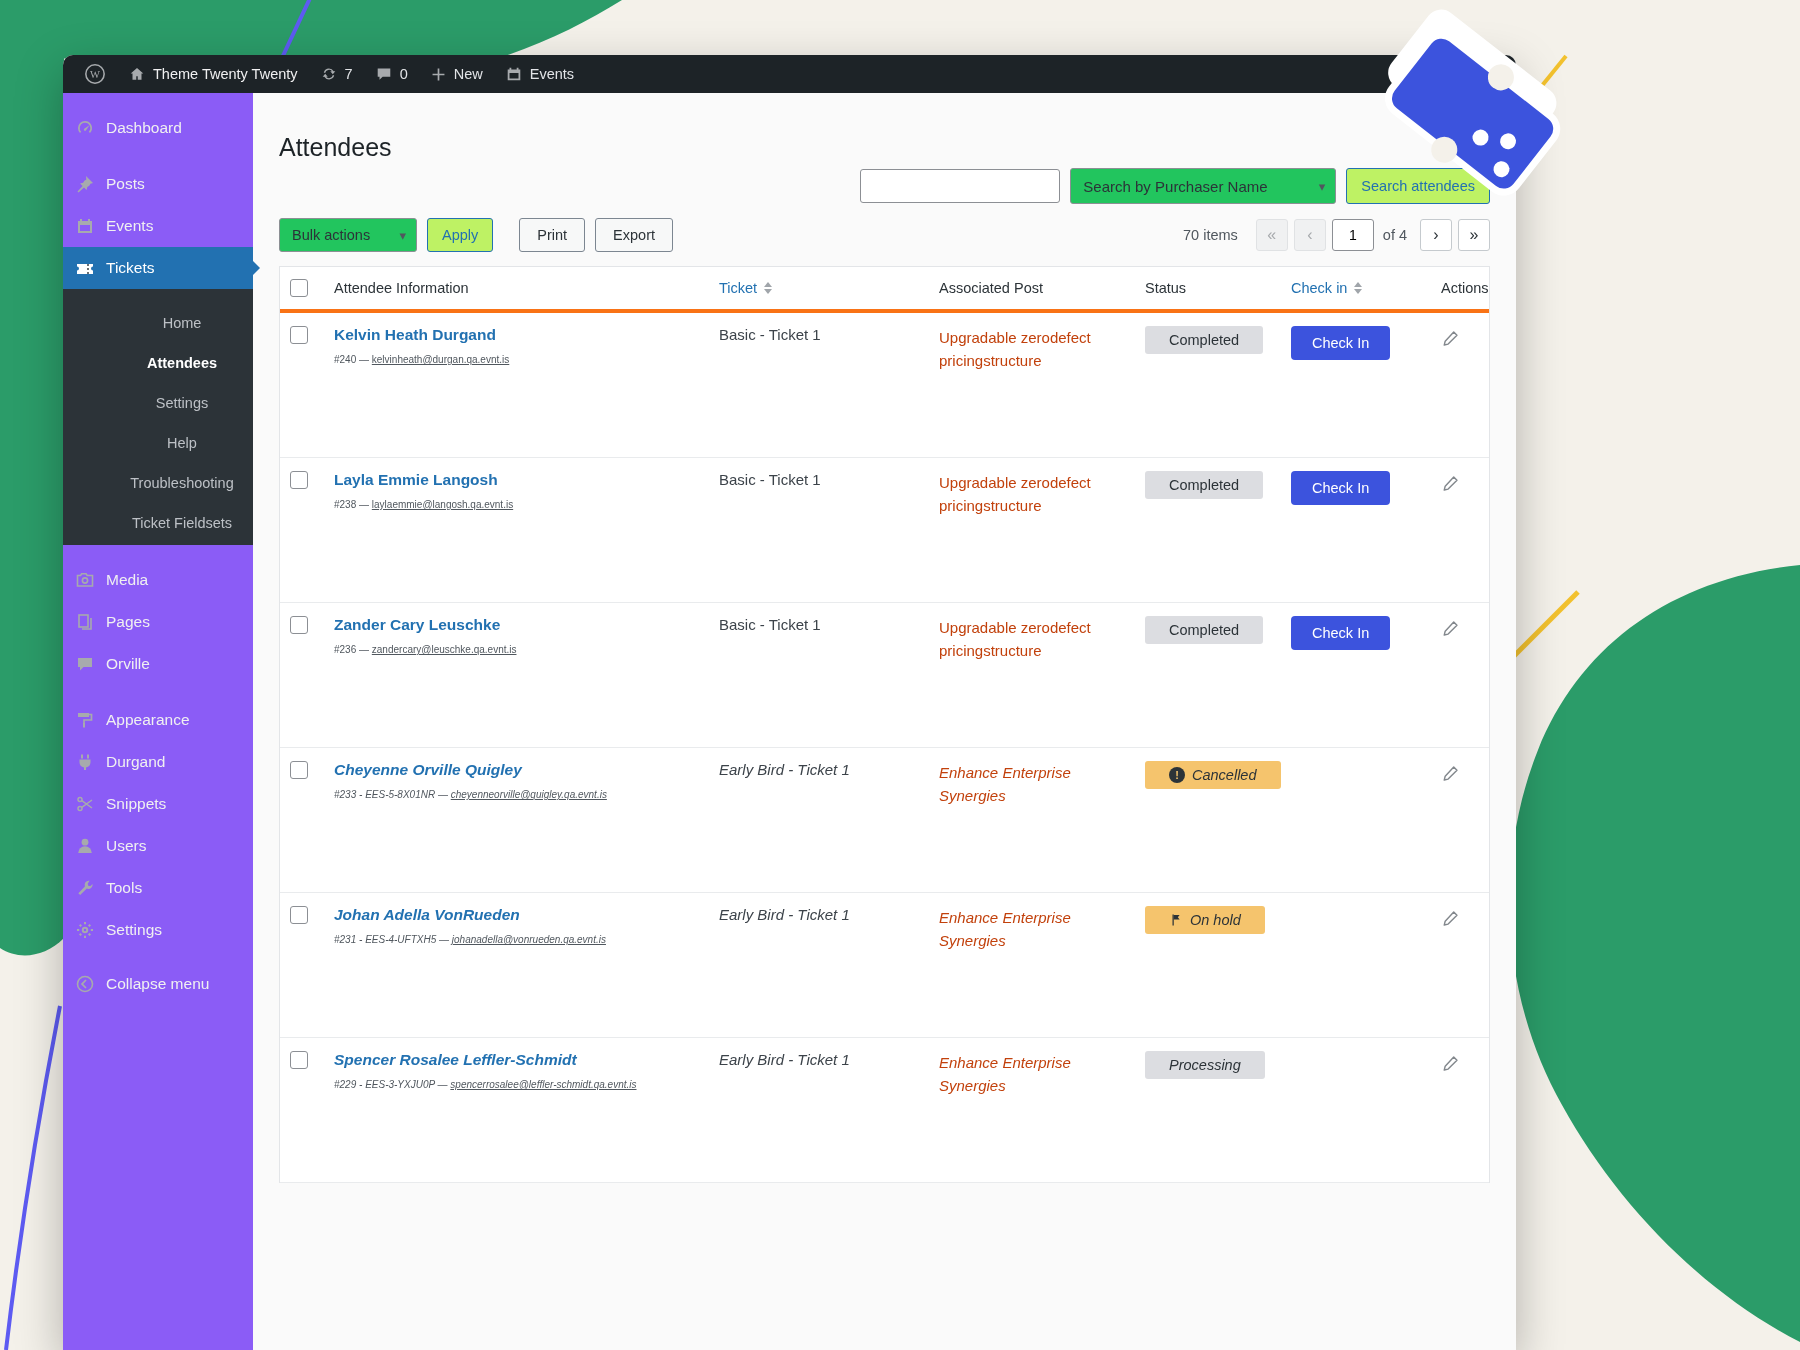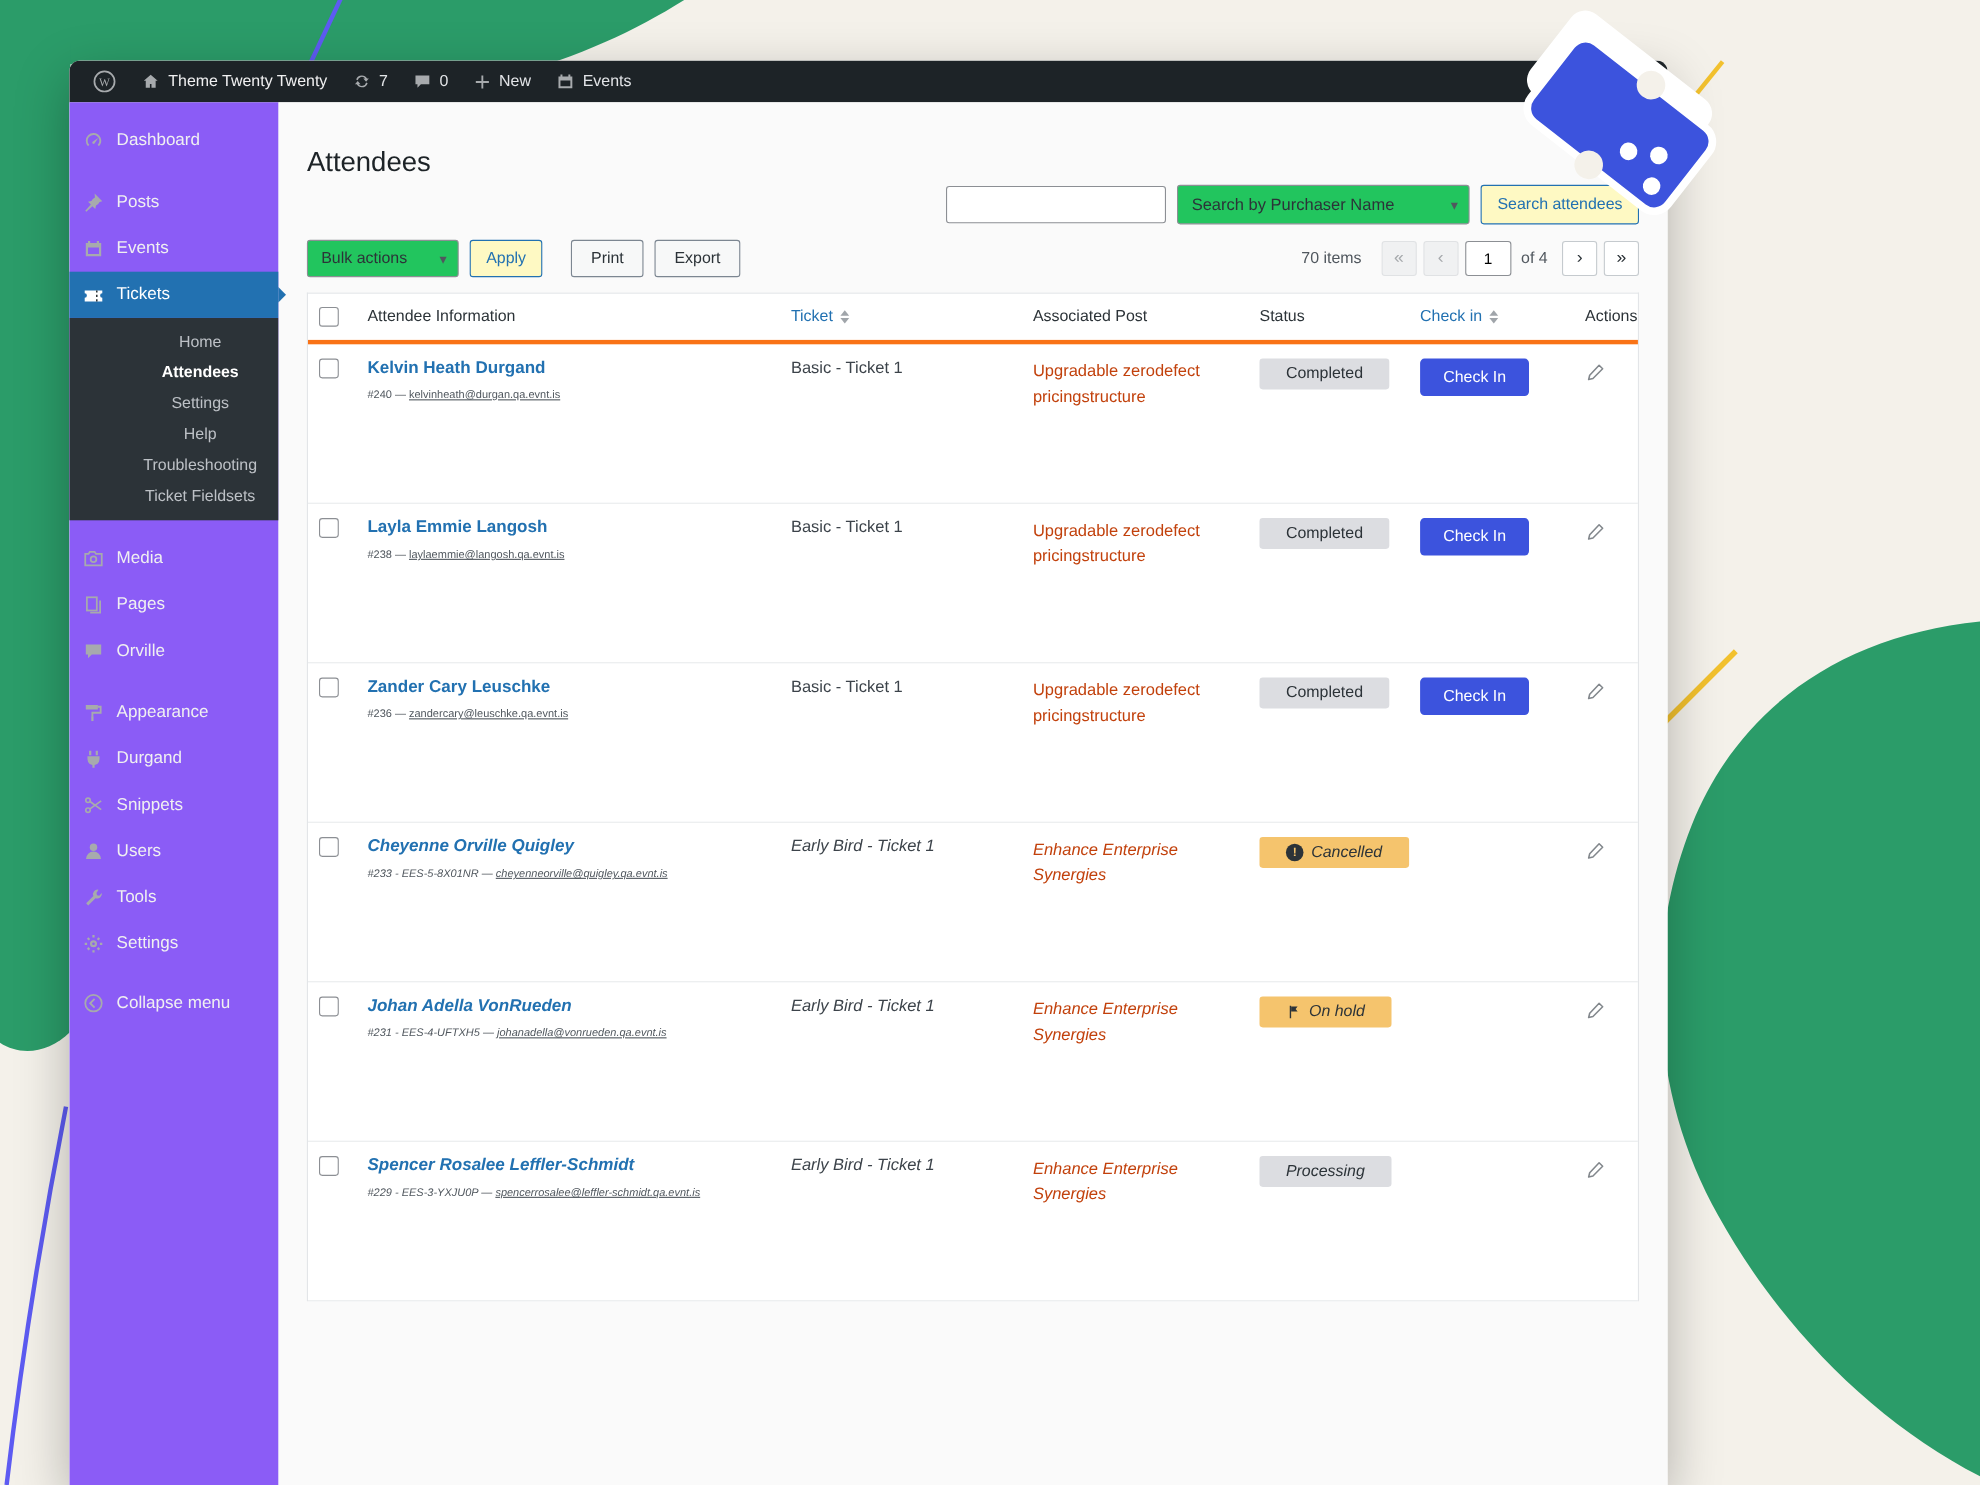--- a/index.html
+++ b/index.html
@@ -36,34 +36,34 @@
   .menu-item { display:flex; align-items:center; gap:11px; padding:11px 12px; font-size:15.5px; cursor:pointer; position:relative; color:#f0f0f1; }
   .menu-item .mi-icon { width:20px; height:20px; display:flex; color:#a7aaad; flex:0 0 20px; }
   .menu-item.active { background:#2271b1; color:#fff; }
   .menu-item.active .mi-icon { color:#fff; }
   .menu-item.active::after {
     content:''; position:absolute; right:-14px; top:50%; transform:translateY(-50%);
     border:7px solid transparent; border-left-color:#2271b1;
   }
   .menu-sep { height:14px; }
   .submenu { background:#2c3338; padding:8px 0; }
-  .submenu-item { padding:6px 12px 6px 60px; font-size:14.5px; color:#bdc1c6; cursor:pointer; }
+  .submenu-item { padding:6px 12px 6px 60px; font-size:14.5px; color:#bdc1c6; cursor:pointer;margin-top:12px; }
   .submenu-item.active { color:#fff; font-weight:bold; }
   .collapse-item { margin-top:12px; }
 
   
   .content { flex:1; background:#fafafa; overflow:hidden; position:relative; }
   .page-title { margin:40px 0 0 26px; font-size:25px; font-weight:500; color:#1d2327; }
 
   .search-row { display:flex; justify-content:flex-end; align-items:center; gap:10px; margin:6px 26px 0; }
   .search-input { width:200px; height:34px; border:1px solid #8c8f94; border-radius:3px; background:#fff; padding:0 8px; font-size:14px; font-family:inherit; }
   .dropdown { height:36px; border:1px solid #8c8f94; border-radius:3px; background:#22c55e; display:flex; align-items:center; justify-content:space-between; gap:18px; padding:0 10px 0 12px; font-size:15px; color:#2c3338; cursor:pointer; }
   .filter-select { min-width:266px; }
   .chev { color:#50575e; font-size:13px; }
-  .btn-outline { height:36px; padding:0 14px; background:#fef9c3; border:1px solid #2271b1; border-radius:3px; color:#2271b1; font-size:14.5px; cursor:pointer; font-family:inherit; }
+  .btn-outline { height:36px; padding:0 14px; background:#bef264; border:1px solid #2271b1; border-radius:3px; color:#2271b1; font-size:14.5px; cursor:pointer; font-family:inherit; }
 
   .toolbar { display:flex; justify-content:space-between; align-items:center; margin:14px 26px 0; }
   .tb-left { display:flex; align-items:center; gap:10px; }
   .bulk-select { min-width:138px; height:34px; font-size:14.5px; }
   .btn-apply { height:34px; }
   .btn-plain { height:34px; padding:0 17px; background:#f7f8f8; border:1px solid #7c8691; border-radius:3px; color:#2c3338; font-size:14.5px; cursor:pointer; font-family:inherit; }
   .gap-left { margin-left:16px; }
 
   .tb-right { display:flex; align-items:center; gap:6px; color:#50575e; font-size:14.5px; }
   .items-count { margin-right:12px; }

